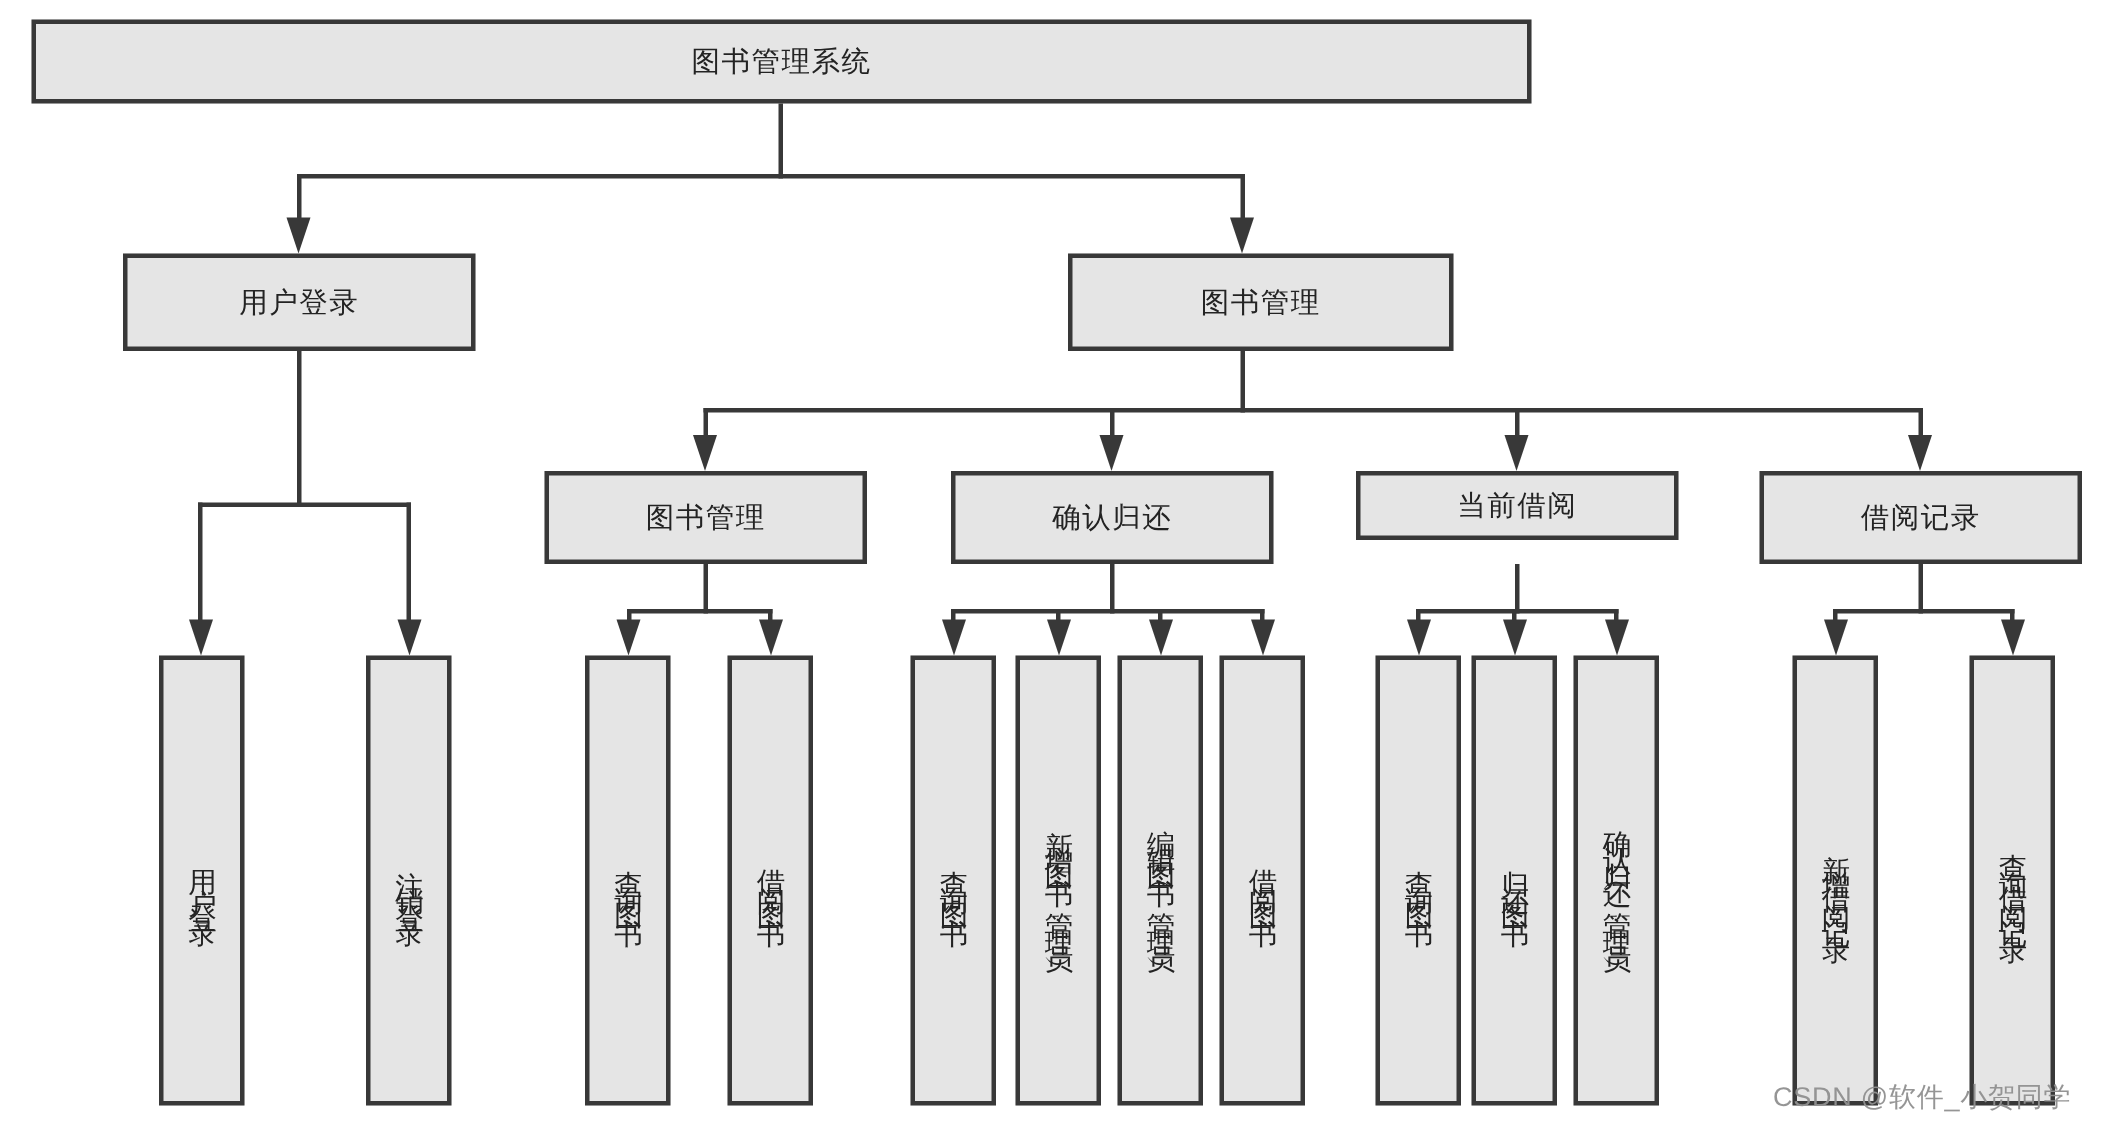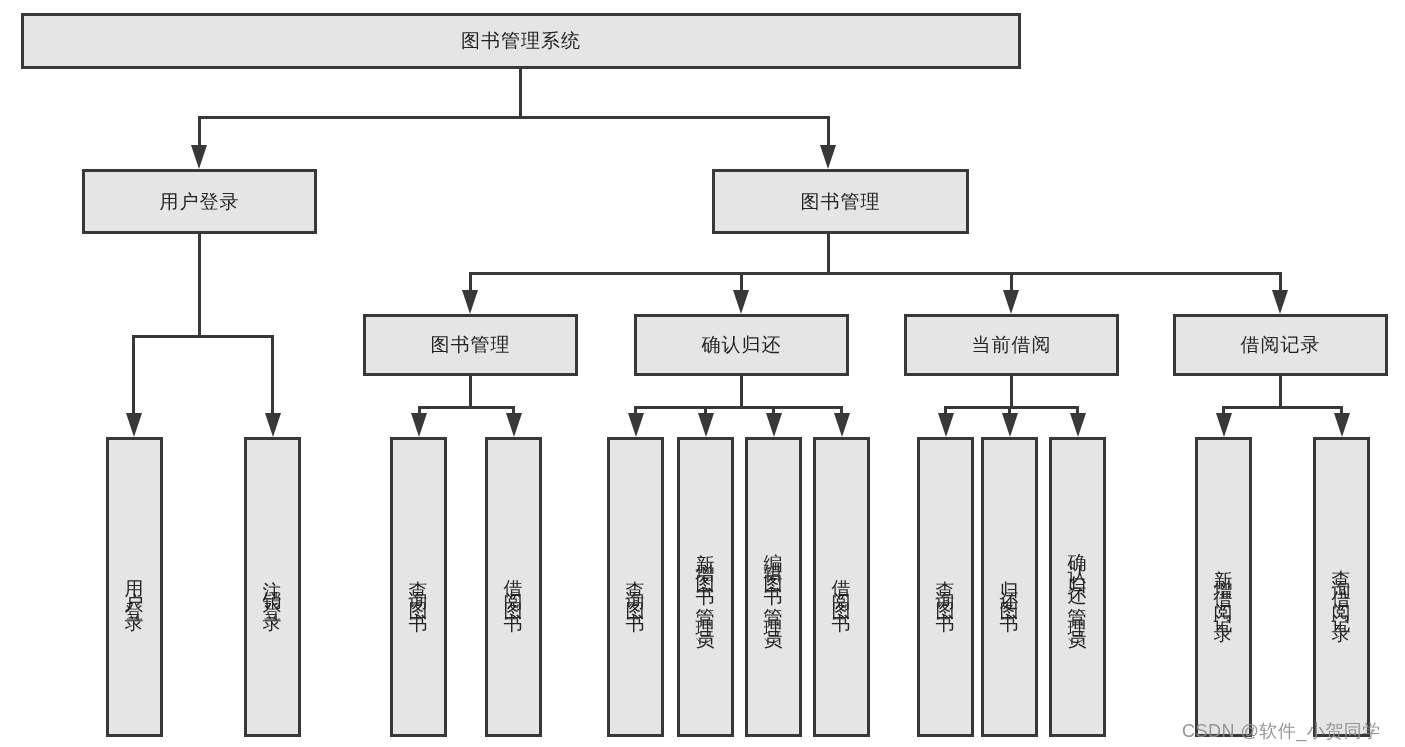--- a/index.html
+++ b/index.html
@@ -54,21 +54,21 @@
   <div class="ln" style="left:740px;  top:272px; width:3px;   height:22px;"></div>
   <div class="ln" style="left:1010px; top:272px; width:3px;   height:22px;"></div>
   <div class="ln" style="left:1279px; top:272px; width:3px;   height:22px;"></div>
   <div class="ar" style="left:462px;  top:290px;"></div>
   <div class="ar" style="left:733px;  top:290px;"></div>
   <div class="ar" style="left:1003px; top:290px;"></div>
   <div class="ar" style="left:1272px; top:290px;"></div>
 
   <div class="box hbox" style="left:363px;  top:314px; width:215px; height:62px;">图书管理</div>
   <div class="box hbox" style="left:634px;  top:314px; width:215px; height:62px;">确认归还</div>
-  <div class="box hbox" style="left:904px;  top:314px; width:215px; height:62px;">当前借阅</div>
+  <div class="box hbox" style="left:904px;  top:314px; width:215px; height:46px;">当前借阅</div>
   <div class="box hbox" style="left:1173px; top:314px; width:215px; height:62px;text-align:right;">借阅记录</div>
 
   <div class="ln" style="left:469px; top:376px; width:3px;  height:33px;"></div>
   <div class="ln" style="left:418px; top:406px; width:97px; height:3px;"></div>
   <div class="ln" style="left:418px; top:406px; width:3px;  height:12px;"></div>
   <div class="ln" style="left:512px; top:406px; width:3px;  height:12px;"></div>
   <div class="ar" style="left:411px; top:413px;"></div>
   <div class="ar" style="left:506px; top:413px;"></div>
 
   <div class="ln" style="left:740px; top:376px; width:3px;   height:33px;"></div>

